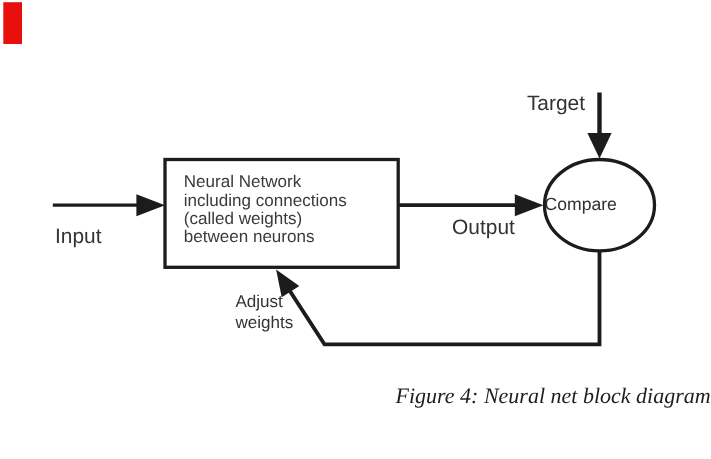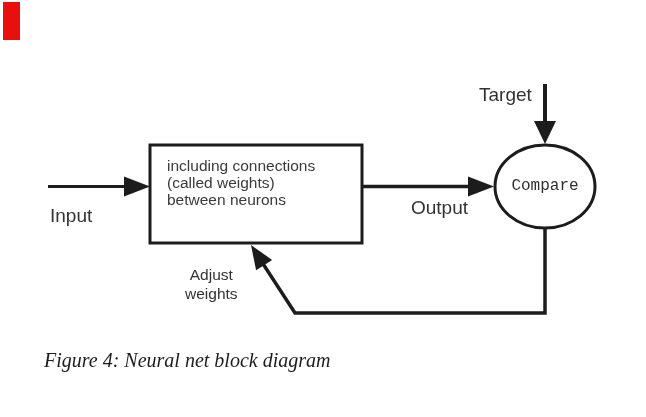--- a/index.html
+++ b/index.html
@@ -37,39 +37,36 @@
     font-size: 15.5px;
     line-height: 16.8px;
   }
   .nn-text div { white-space: nowrap; }
   .compare-wrap {
     position: absolute;
     left: 495px; top: 145px;
     width: 100px; height: 83px;
     display: flex;
     align-items: center;
-    justify-content: center;
-    font-family: Liberation Mono, monospace;
   }
   .compare-wrap .label { position: static; color: #2f2f2f; font-size: 16px; }
   .adjust {
     position: absolute;
-    left: 185px; top: 266px;
+    left: 214px; top: 266px;
     color: #333333;
     font-size: 15.5px;
     line-height: 18.5px;
-    text-align: center;
   }
   .caption {
     position: absolute;
     left: 0; top: 349px;
     width: 100%;
     box-sizing: border-box;
     padding-left: 44px;
-    text-align: left;
+    text-align: right;
     font-family: "Liberation Serif", serif;
     font-style: italic;
     font-size: 20px;
     color: #1d1d1d;
   }
 </style>
 </head>
 <body>
 
 <div class="canvas">
@@ -90,20 +87,21 @@
       <line x1="545" y1="84" x2="545" y2="124" stroke="#1c1c1c" stroke-width="4"></line>
       <polygon points="534,121 556,121 545,144" fill="#1c1c1c"></polygon>
 
       <ellipse cx="545" cy="186.5" rx="50" ry="41.5" fill="#ffffff" stroke="#1c1c1c" stroke-width="3"></ellipse>
 
       <polyline points="545,228 545,313 295,313 256,253" fill="none" stroke="#1c1c1c" stroke-width="3.5"></polyline>
       <polygon points="251,245 272.1,259.9 256.1,270.3" fill="#1c1c1c"></polygon>
     </svg>
 
     <div class="nn-text">
+      <div>Neural Network</div>
       <div>including connections</div>
       <div>(called weights)</div>
       <div>between neurons</div>
     </div>
 
     <div class="label" style="left:50px; top:207px;">Input</div>
 
     <div class="label" style="left:411px; top:199px;text-align:center;">Output</div>
 
     <div class="label" style="left:479px; top:86px;">Target</div>

